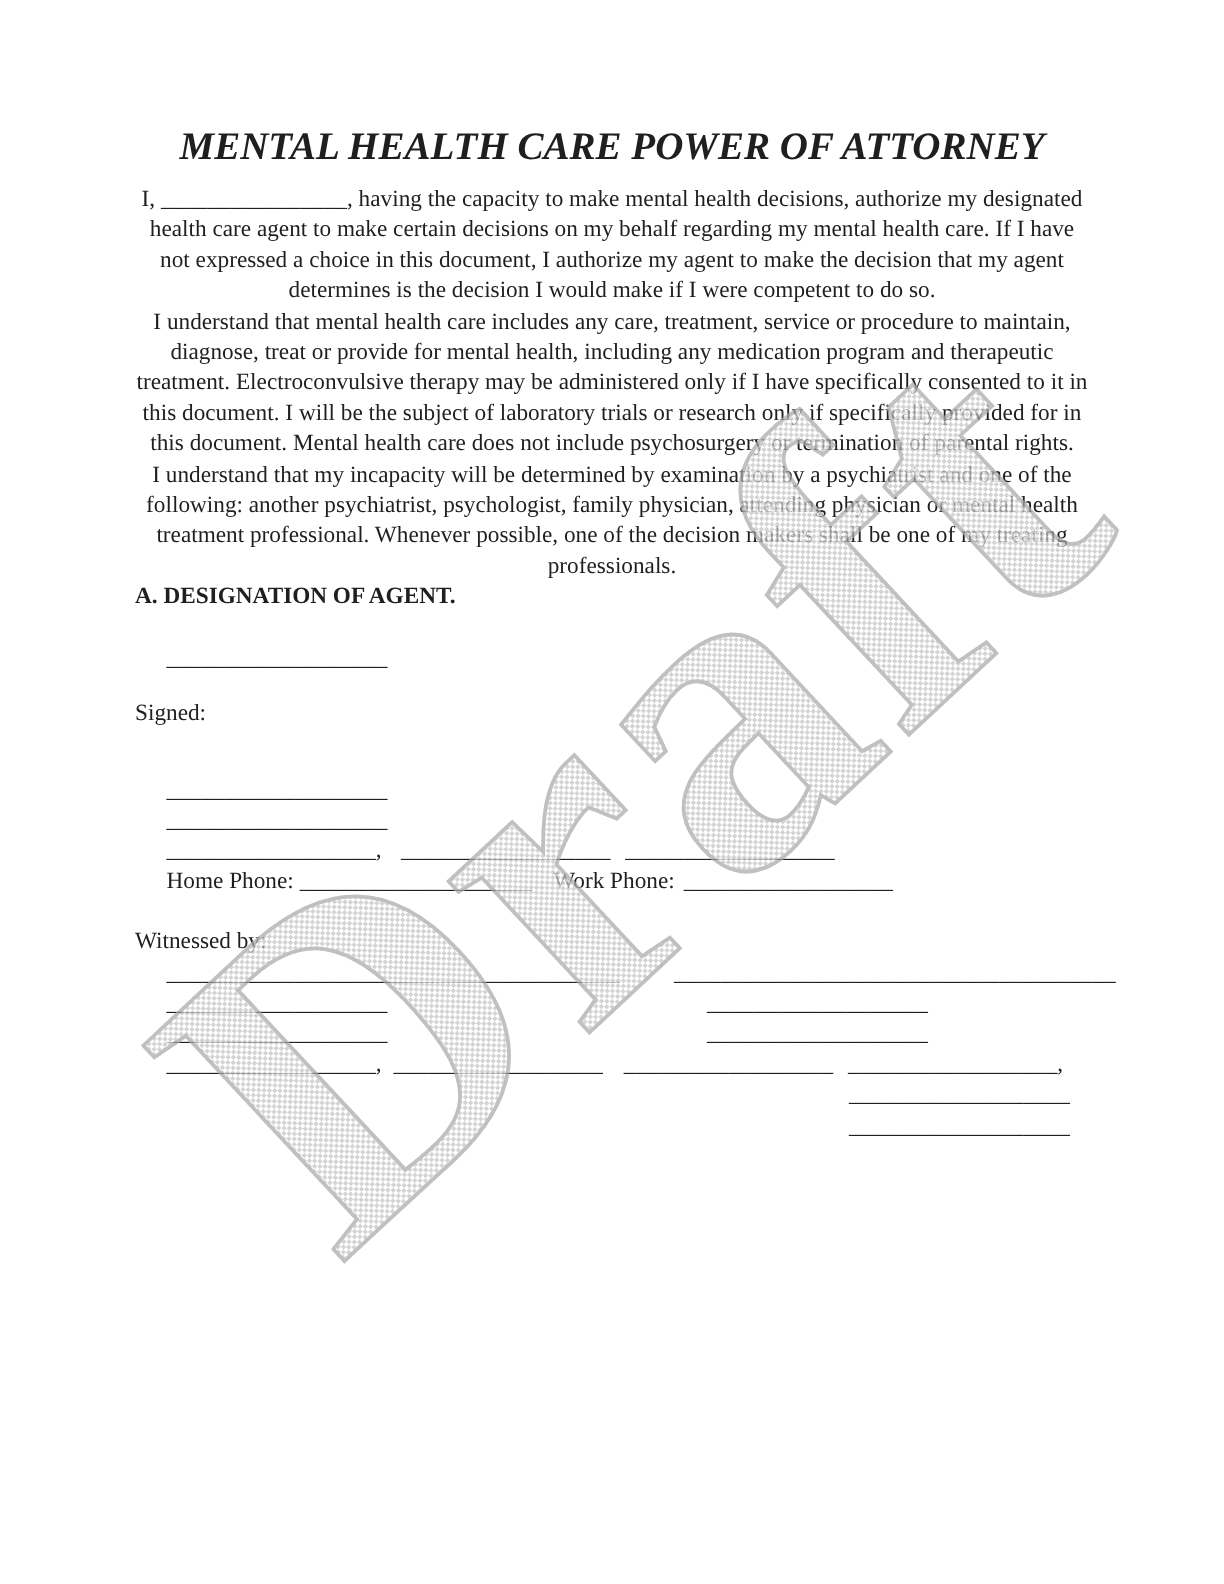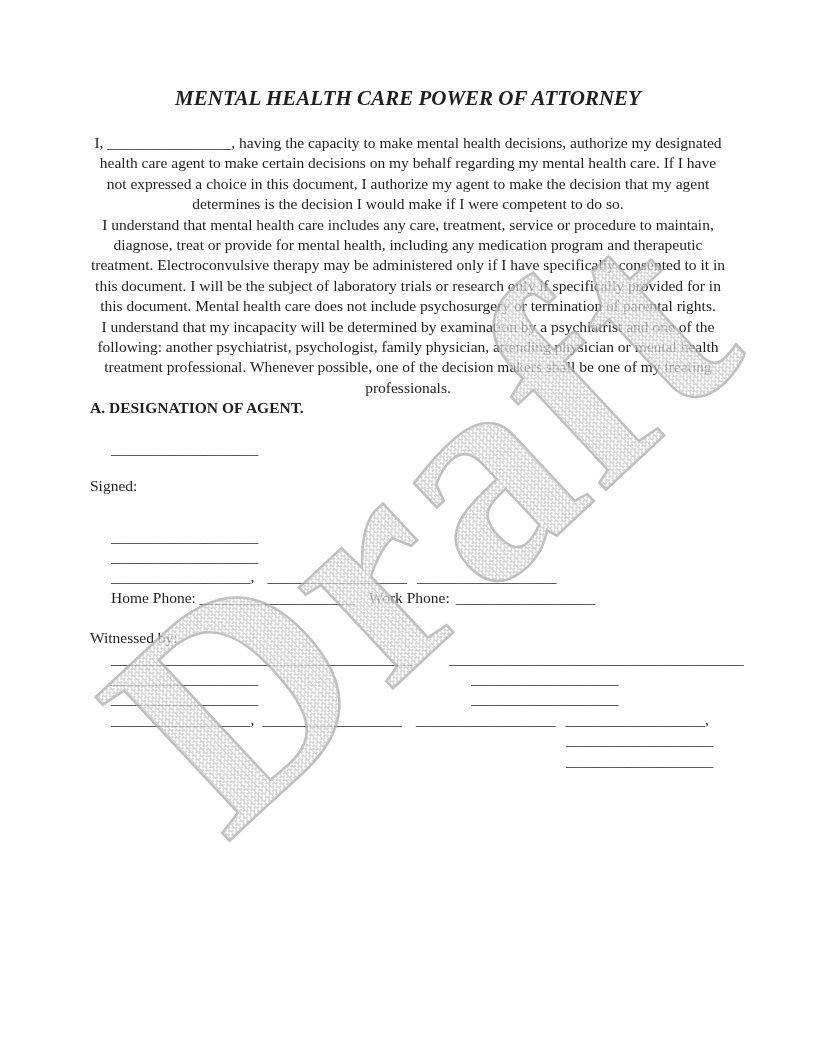--- a/index.html
+++ b/index.html
@@ -7,24 +7,24 @@
     position:relative;
     width:816px;height:1056px;
     box-sizing:border-box;
     padding:84px 90px 0 90px;
     background:#ffffff;
     overflow:hidden;
     font-family:"Liberation Serif", serif;
     color:#1f1f1f;
   }
   .title{
-    font-size:21px;line-height:28px;
+    font-size:26px;line-height:28px;
     font-weight:bold;font-style:italic;
     text-align:center;
-    margin:0 0 21px 0;
+    margin:0 0 11px 0;
   }
   .doc{font-size:15.5px;line-height:20.4px;}
   p.doc{margin:0;text-align:center;}
   .p1{margin-bottom:22px;}
   .p2{margin-bottom:20px;}
   .p3{margin-bottom:20px;}
   .h2{
     font-size:15.5px;line-height:20.4px;font-weight:bold;
     margin:0 0 20px 0;
     font-family:Liberation Serif, serif;

